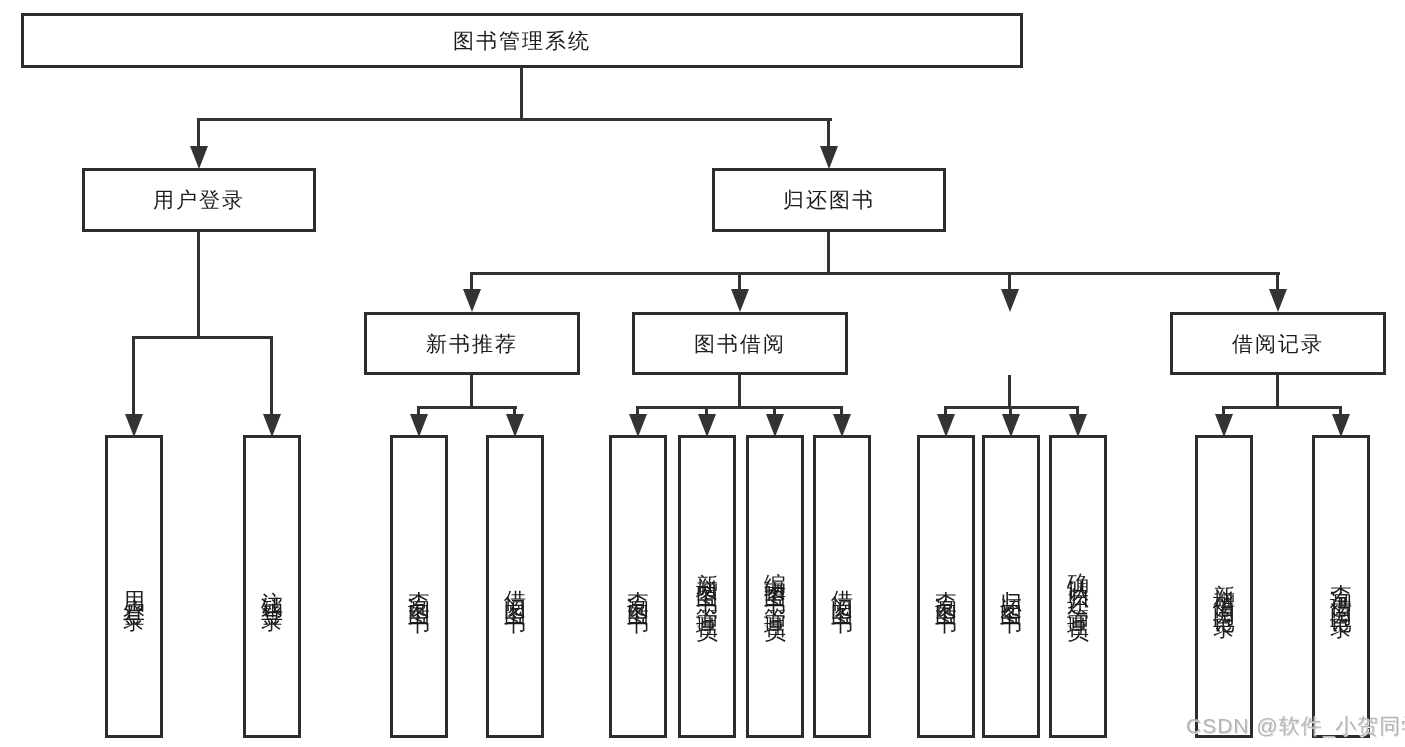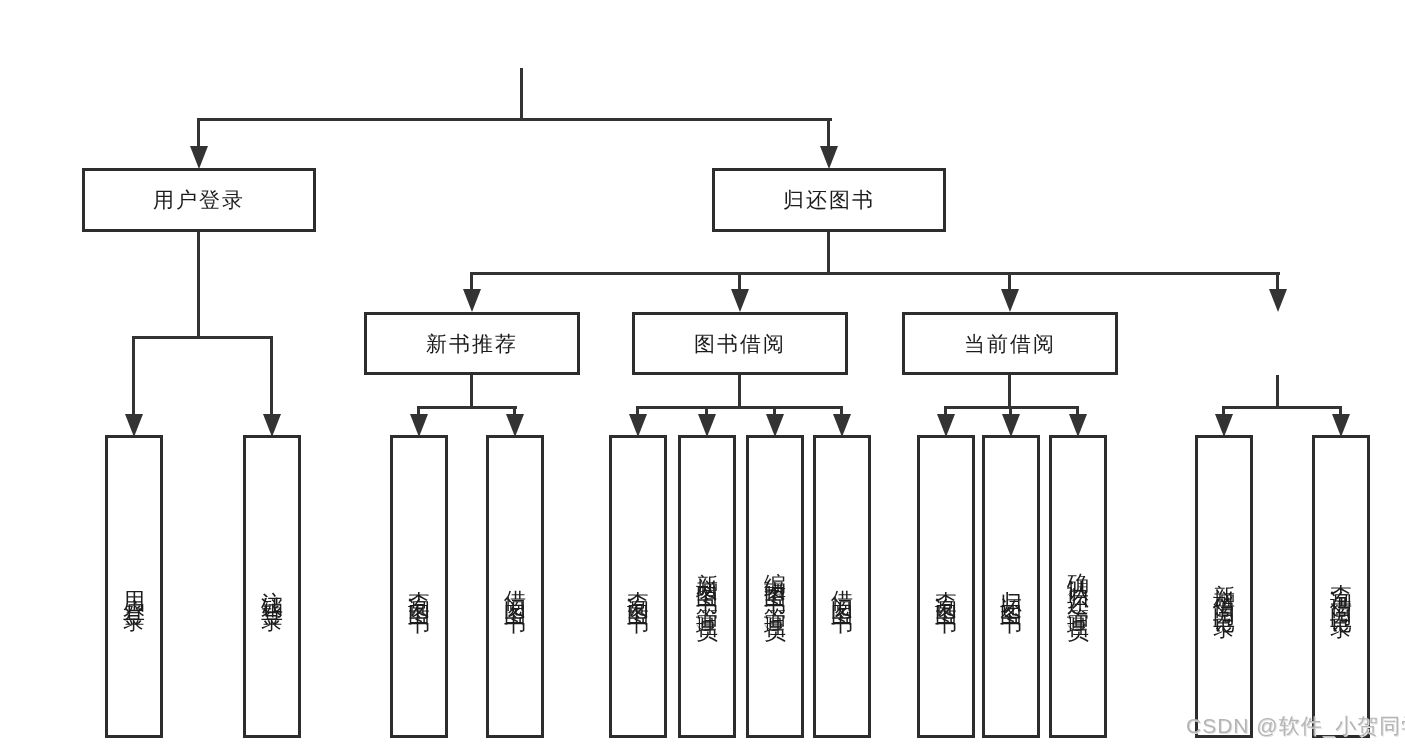--- a/index.html
+++ b/index.html
@@ -52,20 +52,23 @@
     white-space: nowrap;
     z-index: 5;
     text-shadow: 1px 1px 0 #e2e2e2;
   }
 </style>
 </head>
 <body>
 
 <div id="stage">
 
+  <div class="box" style="left:21px; top:13px; width:1002px; height:55px;">
+    <span class="lbl">图书管理系统</span>
+  </div>
 
   <div class="vline" style="left:520px; top:68px;  height:50px;"></div>
   <div class="hline" style="left:197px; top:118px; width:635px;"></div>
   <div class="vline" style="left:197px; top:118px; height:32px;"></div>
   <div class="arrow" style="left:190px; top:146px;"></div>
   <div class="vline" style="left:827px; top:118px; height:32px;"></div>
   <div class="arrow" style="left:820px; top:146px;"></div>
 
   <div class="box" style="left:82px; top:168px; width:234px; height:64px;">
     <span class="lbl">用户登录</span>
@@ -91,22 +94,22 @@
   <div class="arrow" style="left:1001px; top:289px;"></div>
   <div class="vline" style="left:1276px; top:272px; height:20px;"></div>
   <div class="arrow" style="left:1269px; top:289px;"></div>
 
   <div class="box" style="left:632px; top:312px; width:216px; height:63px;">
     <span class="lbl">图书借阅</span>
   </div>
   <div class="box" style="left:364px; top:312px; width:216px; height:63px;">
     <span class="lbl">新书推荐</span>
   </div>
-  <div class="box" style="left:902px; top:312px; width:216px; height:63px;">
-    <span class="lbl">当前借阅</span>
+  <div class="box" style="left:1170px; top:312px; width:216px; height:63px;">
+    <span class="lbl">借阅记录</span>
   </div>
 
   <div class="vline" style="left:470px;  top:375px; height:34px;"></div>
   <div class="hline" style="left:417px;  top:406px; width:100px;"></div>
   <div class="vline" style="left:738px;  top:375px; height:34px;"></div>
   <div class="hline" style="left:636px;  top:406px; width:207px;"></div>
   <div class="vline" style="left:1008px; top:375px; height:34px;"></div>
   <div class="hline" style="left:944px;  top:406px; width:135px;"></div>
   <div class="vline" style="left:1276px; top:375px; height:34px;"></div>
   <div class="hline" style="left:1222px; top:406px; width:120px;"></div>

